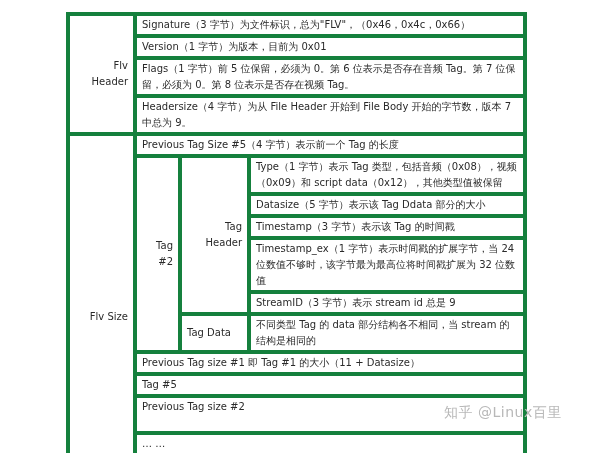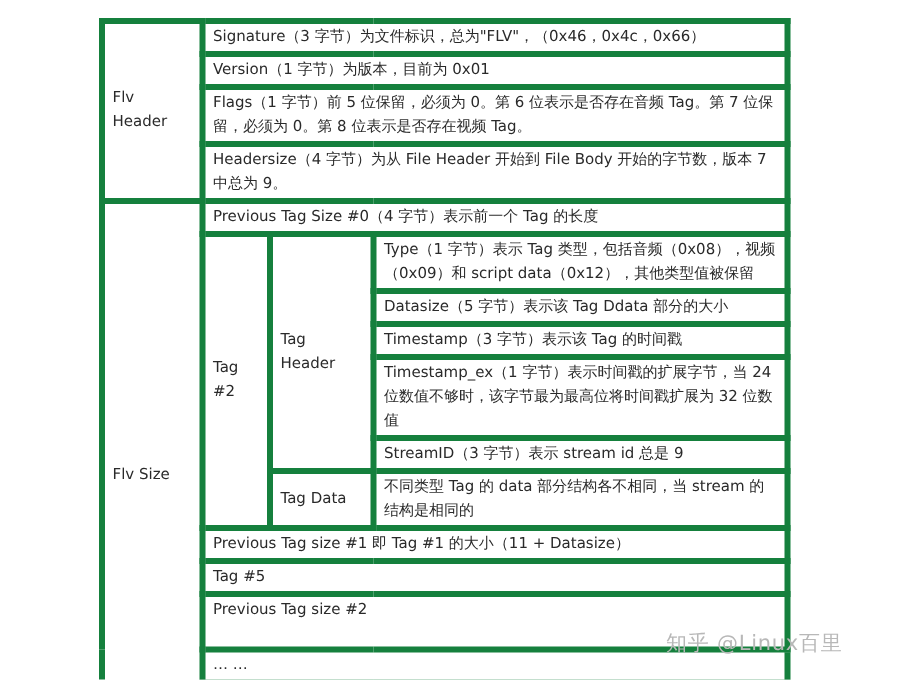--- a/index.html
+++ b/index.html
@@ -1,23 +1,23 @@
 <!DOCTYPE html>
 <html><head>
 <meta charset="utf-8">
 <style>
   html, body { margin: 0; padding: 0; background: #ffffff; }
   body { width: 600px; height: 453px; position: relative; overflow: hidden;
          font-family: "DejaVu Sans", "Liberation Sans", sans-serif; color: #2a2a2a; }
   table.flv { position: absolute; left: 66px; top: 12px; width: 457px;
               border-collapse: collapse; table-layout: fixed; font-size: 10px; line-height: 16px; }
   table.flv td { border: 4px solid #15803d; padding: 1px 5px; vertical-align: middle; }
-  td.sec { text-align: left; }
+  td.sec { text-align: right; }
   td.tl { text-align: left; margin-left: 15px; }
-  .wm { position: absolute; left: 444px; top: 420px; font-size: 14px; color: #b8b8b8;
+  .wm { position: absolute; left: 444px; top: 404px; font-size: 14px; color: #b8b8b8;
         letter-spacing: 0.5px; }
 </style>
 </head>
 <body>
 
 <table class="flv">
   <colgroup>
     <col style="width:67px">
       <col style="width:45px">
       <col style="width:69px">
@@ -33,21 +33,21 @@
   </tr>
   <tr>
     <td colspan="3">Flags（1 字节）前 5 位保留，必须为 0。第 6 位表示是否存在音频 Tag。第 7 位保留，必须为 0。第 8 位表示是否存在视频 Tag。</td>
   </tr>
   <tr>
     <td colspan="3">Headersize（4 字节）为从 File Header 开始到 File Body 开始的字节数，版本 7 中总为 9。</td>
   </tr>
 
   <tr>
     <td class="sec" rowspan="14">Flv Size</td>
-    <td colspan="3">Previous Tag Size #0（4 字节）表示前一个 Tag 的长度</td>
+    <td colspan="3">Previous Tag Size #5（4 字节）表示前一个 Tag 的长度</td>
   </tr>
   <tr>
     <td class="sec" rowspan="6">Tag #2</td>
     <td class="sec" rowspan="5">Tag Header</td>
     <td>Type（1 字节）表示 Tag 类型，包括音频（0x08），视频（0x09）和 script data（0x12），其他类型值被保留</td>
   </tr>
   <tr>
     <td>Datasize（5 字节）表示该 Tag Ddata 部分的大小</td>
   </tr>
   <tr>

